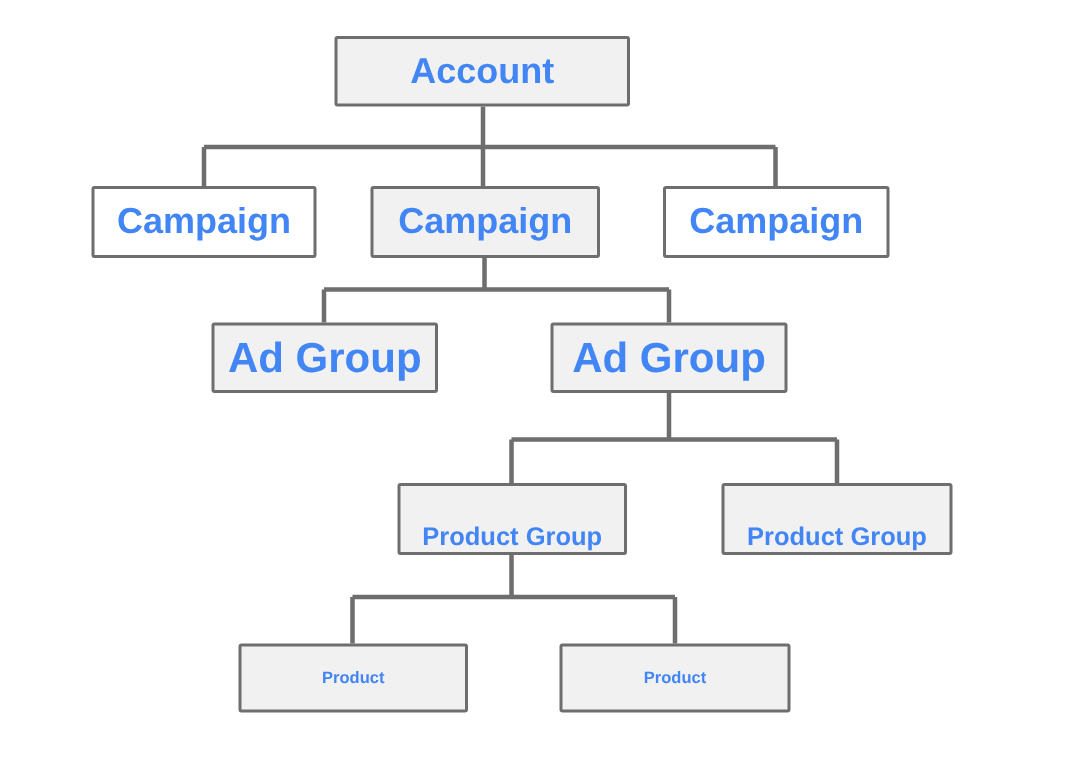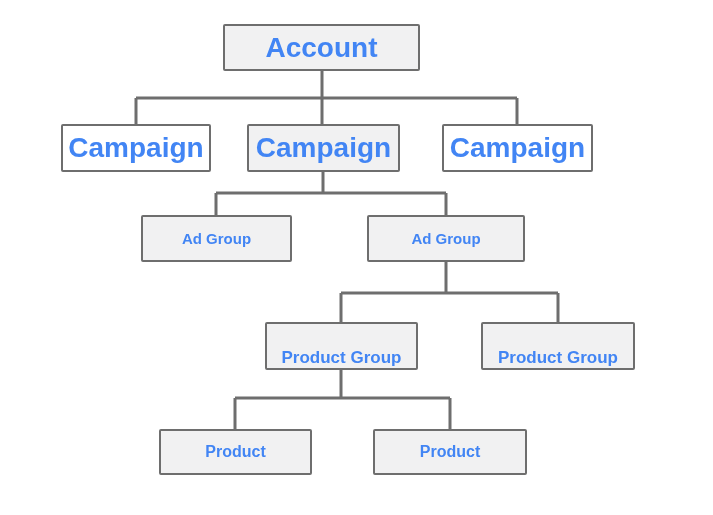--- a/index.html
+++ b/index.html
@@ -37,25 +37,25 @@
     font-weight: bold;
     display: flex;
     align-items: center;
     justify-content: center;
     text-align: center;
     white-space: nowrap;
   }
   .node.plain { background: var(--bg, #ffffff); }
 
   
-  .lv-account  { font-size: 28px; }
-  .lv-campaign { font-size: 28px; }
-  .lv-adgroup  { font-size: 15px; }
+  .lv-account  { font-size: 24px; }
+  .lv-campaign { font-size: 24px; }
+  .lv-adgroup  { font-size: 28px; }
   .lv-pgroup   { font-size: 17px; align-items: flex-end; }
-  .lv-product  { font-size: 16px; }
+  .lv-product  { font-size: 11px; }
 
   
   #n-account        { left: 223px; top:  24px; width: 197px; height: 47px; }
   #n-campaign-left  { left:  61px; top: 124px; width: 150px; height: 48px; }
   #n-campaign-center{ left: 247px; top: 124px; width: 153px; height: 48px; }
   #n-campaign-right { left: 442px; top: 124px; width: 151px; height: 48px; }
   #n-adgroup-left   { left: 141px; top: 215px; width: 151px; height: 47px; }
   #n-adgroup-right  { left: 367px; top: 215px; width: 158px; height: 47px; }
   #n-pgroup-left    { left: 265px; top: 322px; width: 153px; height: 48px; }
   #n-pgroup-right   { left: 481px; top: 322px; width: 154px; height: 48px; }

